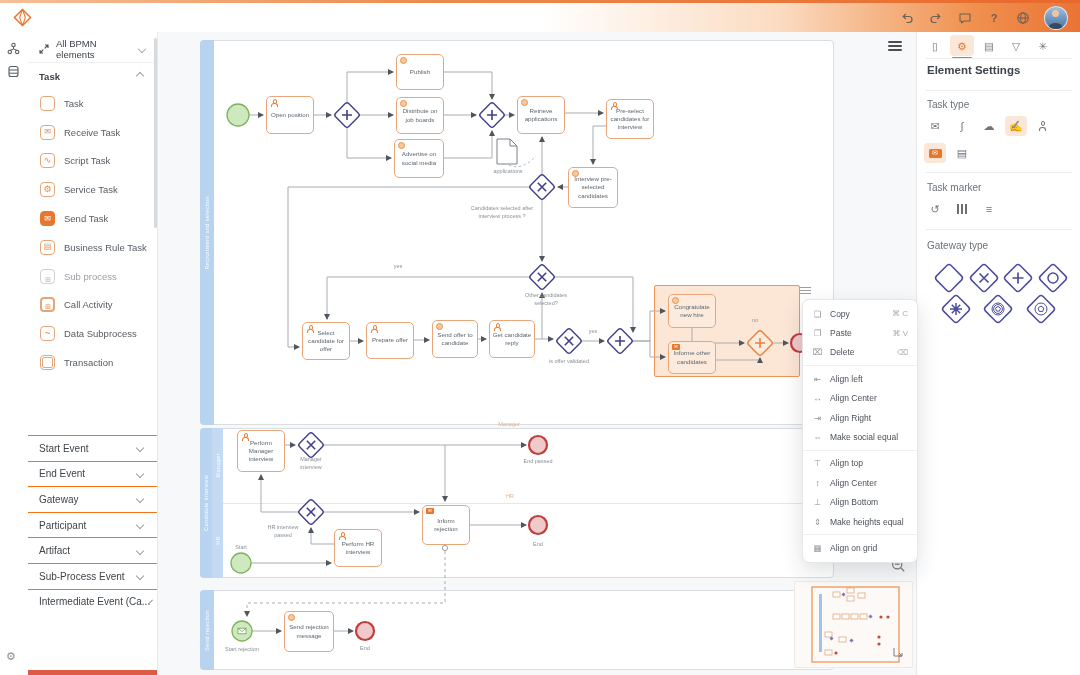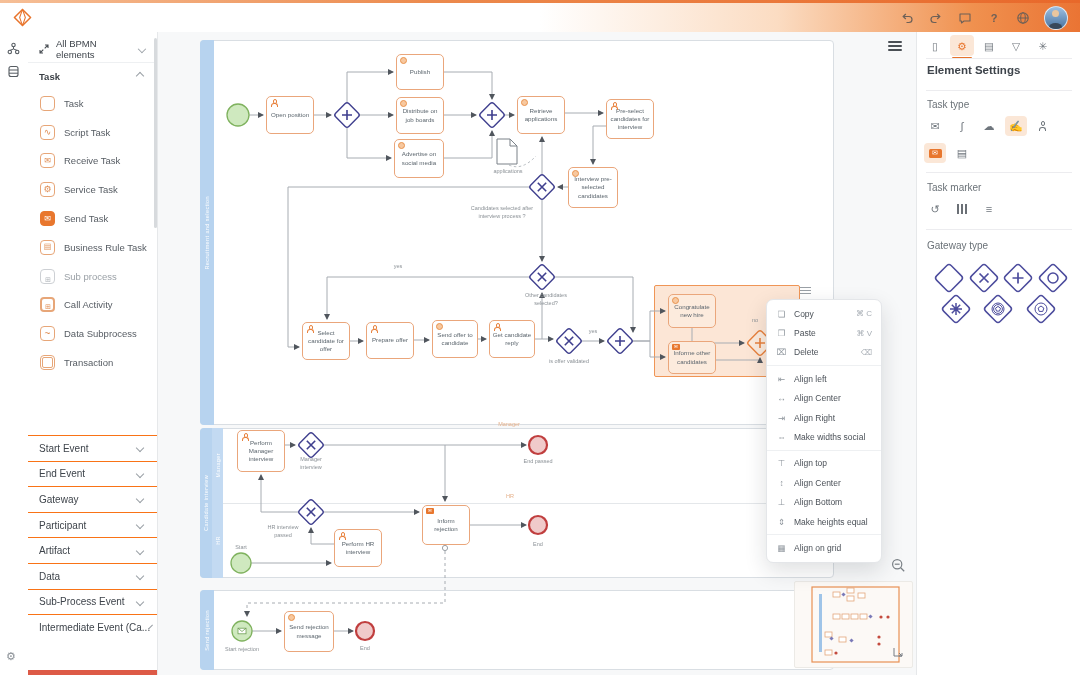--- a/index.html
+++ b/index.html
@@ -76,21 +76,21 @@
   .mk-send{width:8px;height:5.5px;background:#e8772e;border-radius:1px;color:#fff;font-size:4.5px;display:flex;align-items:center;justify-content:center}
   .lbl{position:absolute;font-size:5.5px;color:#8b9196;text-align:center;line-height:1.4;z-index:4}
   .lbl.orange{color:#e5b08a}
   .hamb{position:absolute;left:888px;top:41px;width:14px;z-index:4}
   .hamb i{display:block;height:1.5px;background:#4a4f55;margin-bottom:2.6px;border-radius:1px}
   .magnify{position:absolute;left:891px;top:558px;z-index:5}
   .minimap{position:absolute;left:794px;top:581px;width:117px;height:85px;background:#fcf9f6;border:1px solid #eceae6;border-radius:2px;z-index:5}
   
   .selmenu-ic{position:absolute;left:800px;top:287px;width:11px;z-index:9}
   .selmenu-ic i{display:block;height:1.2px;background:#9aa0a6;margin-bottom:1.8px}
-  .menu{position:absolute;left:766px;top:299px;width:114px;background:#fff;border:1px solid #e4e6e9;border-radius:7px;
+  .menu{position:absolute;left:802px;top:299px;width:114px;background:#fff;border:1px solid #e4e6e9;border-radius:7px;
         box-shadow:0 8px 22px rgba(30,35,40,.14);padding:4px 0;z-index:10;font-size:8.5px;color:#4b5158}
   .mi{display:flex;align-items:center;height:19.4px;padding:0 9px;gap:7px}
   .mi .ic{width:11px;color:#8e959c;font-size:8.5px;text-align:center;flex:0 0 auto}
   .mi .sc{margin-left:auto;color:#a9afb6;font-size:8px}
   .mdiv{height:1px;background:#eef0f2;margin:3px 0}
   .gi-copy::before{content:"❏"} .gi-paste::before{content:"❐"} .gi-delete::before{content:"⌧"}
   .gi-al::before{content:"⇤"} .gi-ach::before{content:"↔"} .gi-ar::before{content:"⇥"} .gi-we::before{content:"⇔"}
   .gi-at::before{content:"⊤"} .gi-acv::before{content:"↕"} .gi-ab::before{content:"⊥"} .gi-he::before{content:"⇕"}
   .gi-grid::before{content:"▦"}
   
@@ -184,26 +184,26 @@
   <div class="taskhdr">
     <span>Task</span>
     <span class="chev up"></span>
   </div>
   <div class="items">
     <div class="sb-item">
         <span class="si"></span>
         <span>Task</span>
       </div>
     <div class="sb-item">
+        <span class="si si-receive"></span>
+        <span>Receive Task</span>
+      </div>
+    <div class="sb-item">
         <span class="si si-script"></span>
         <span>Script Task</span>
-      </div>
-    <div class="sb-item">
-        <span class="si si-receive"></span>
-        <span>Receive Task</span>
       </div>
     <div class="sb-item">
         <span class="si si-service"></span>
         <span>Service Task</span>
       </div>
     <div class="sb-item">
         <span class="si si-send"></span>
         <span>Send Task</span>
       </div>
     <div class="sb-item">
@@ -239,24 +239,20 @@
     <div class="sec-row">
         <span>Gateway</span>
         <span class="chev down"></span>
       </div>
     <div class="sec-row">
         <span>Participant</span>
         <span class="chev down"></span>
       </div>
     <div class="sec-row">
         <span>Artifact</span>
-        <span class="chev down"></span>
-      </div>
-    <div class="sec-row">
-        <span>Data</span>
         <span class="chev down"></span>
       </div>
     <div class="sec-row">
         <span>Sub-Process Event</span>
         <span class="chev down"></span>
       </div>
     <div class="sec-row">
         <span>Intermediate Event (Ca...</span>
         <span class="chev down"></span>
       </div>
@@ -557,21 +553,21 @@
   <div class="mi">
       <span class="ic gi-ach"></span>
       <span>Align Center</span>
     </div>
   <div class="mi">
       <span class="ic gi-ar"></span>
       <span>Align Right</span>
     </div>
   <div class="mi">
       <span class="ic gi-we"></span>
-      <span>Make widths social</span>
+      <span>Make social equal</span>
     </div>
   <div class="mdiv"></div>
   <div class="mi">
       <span class="ic gi-at"></span>
       <span>Align top</span>
     </div>
   <div class="mi">
       <span class="ic gi-acv"></span>
       <span>Align Center</span>
     </div>

